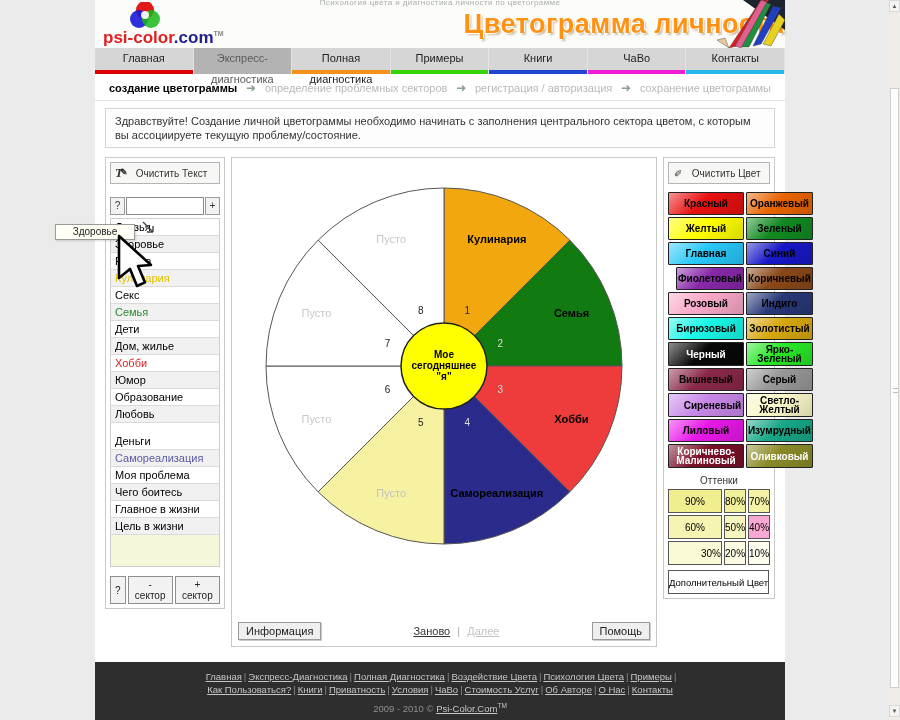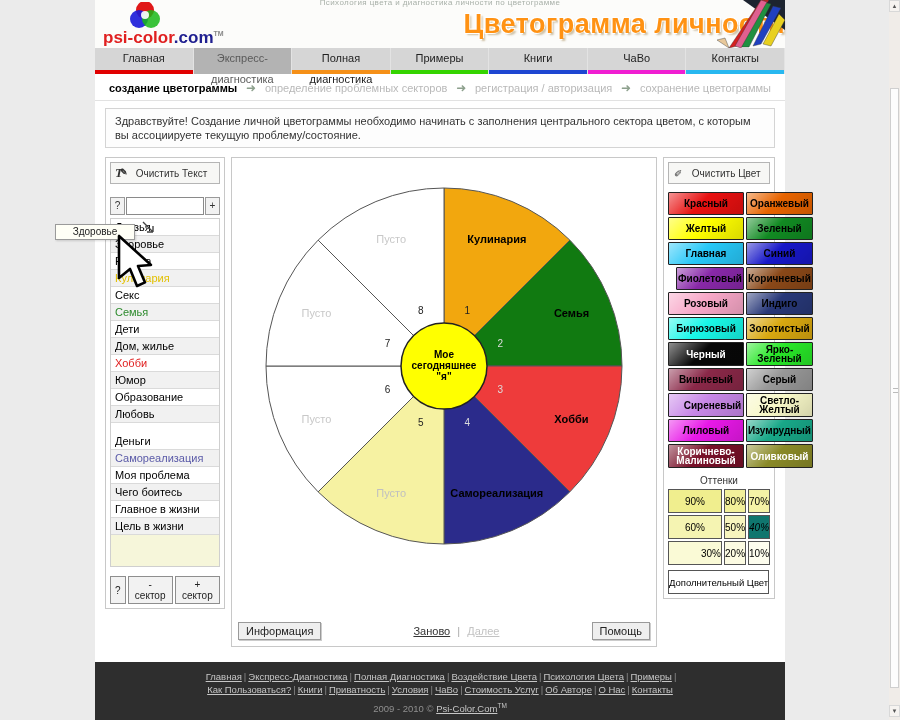--- a/index.html
+++ b/index.html
@@ -264,21 +264,21 @@
           <button class="color-btn" style="background-color: rgb(120, 16, 40); color: rgb(255, 255, 255);">Коричнево-Малиновый</button>
           <button class="color-btn" style="background-color: rgb(138, 138, 40); color: rgb(255, 255, 255); text-align: right;">Оливковый</button>
         </div>
       <div class="shades-title">Оттенки</div>
       <div class="shade-grid">
           <div class="shade-cell" style="background: rgb(240, 238, 142);">90%</div>
           <div class="shade-cell" style="background: rgb(242, 240, 154);">80%</div>
           <div class="shade-cell" style="background: rgb(244, 242, 166);">70%</div>
           <div class="shade-cell" style="background: rgb(245, 244, 178);">60%</div>
           <div class="shade-cell" style="background: rgb(247, 245, 190);">50%</div>
-          <div class="shade-cell" style="background: #0f766e; font-style: italic;">40%</div>
+          <div class="shade-cell" style="background: #f9a8d4;">40%</div>
           <div class="shade-cell" style="background: rgb(250, 250, 214); padding-left: 32px;">30%</div>
           <div class="shade-cell" style="background: rgb(252, 251, 226);">20%</div>
           <div class="shade-cell" style="background: rgb(253, 253, 238);">10%</div>
         </div>
       <button class="additional-btn">Дополнительный Цвет</button>
     </div>
   </div>
 
   <div class="footer">
     <div class="f-row" id="f-row1"><a class="f-link">Главная</a><span class="f-sep">|</span><a class="f-link">Экспресс-Диагностика</a><span class="f-sep">|</span><a class="f-link">Полная Диагностика</a><span class="f-sep">|</span><a class="f-link">Воздействие Цвета</a><span class="f-sep">|</span><a class="f-link">Психология Цвета</a><span class="f-sep">|</span><a class="f-link">Примеры</a><span class="f-sep">|</span></div>

